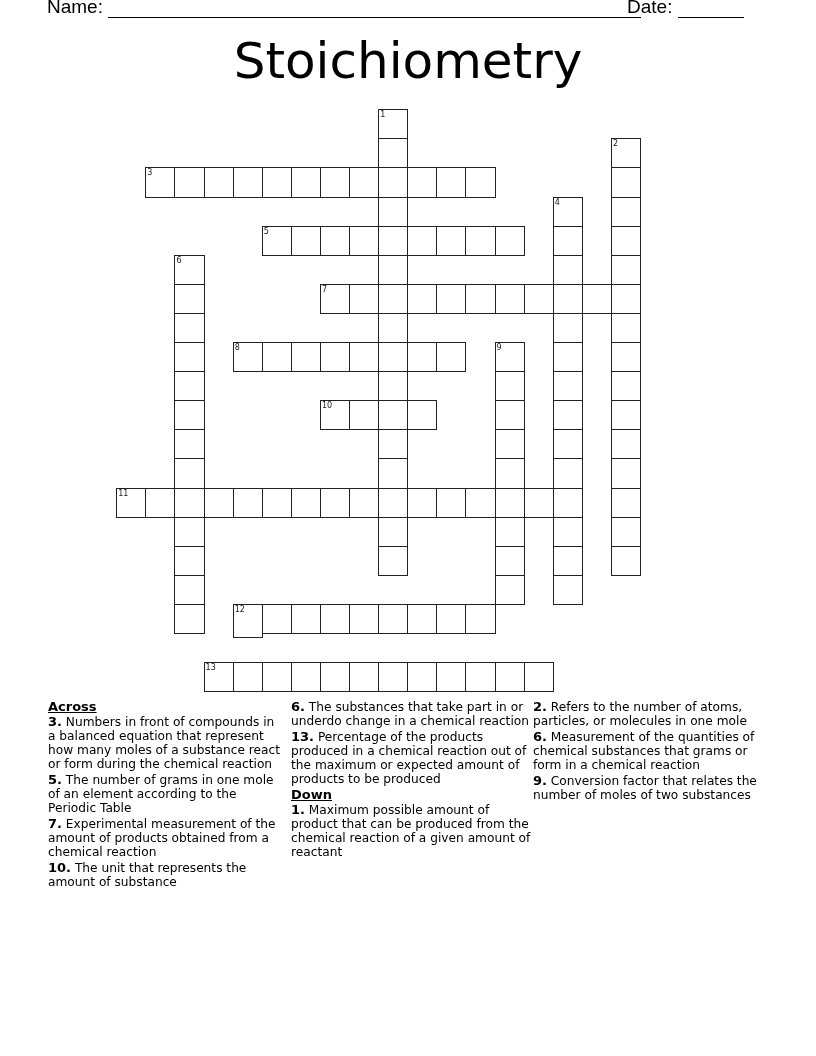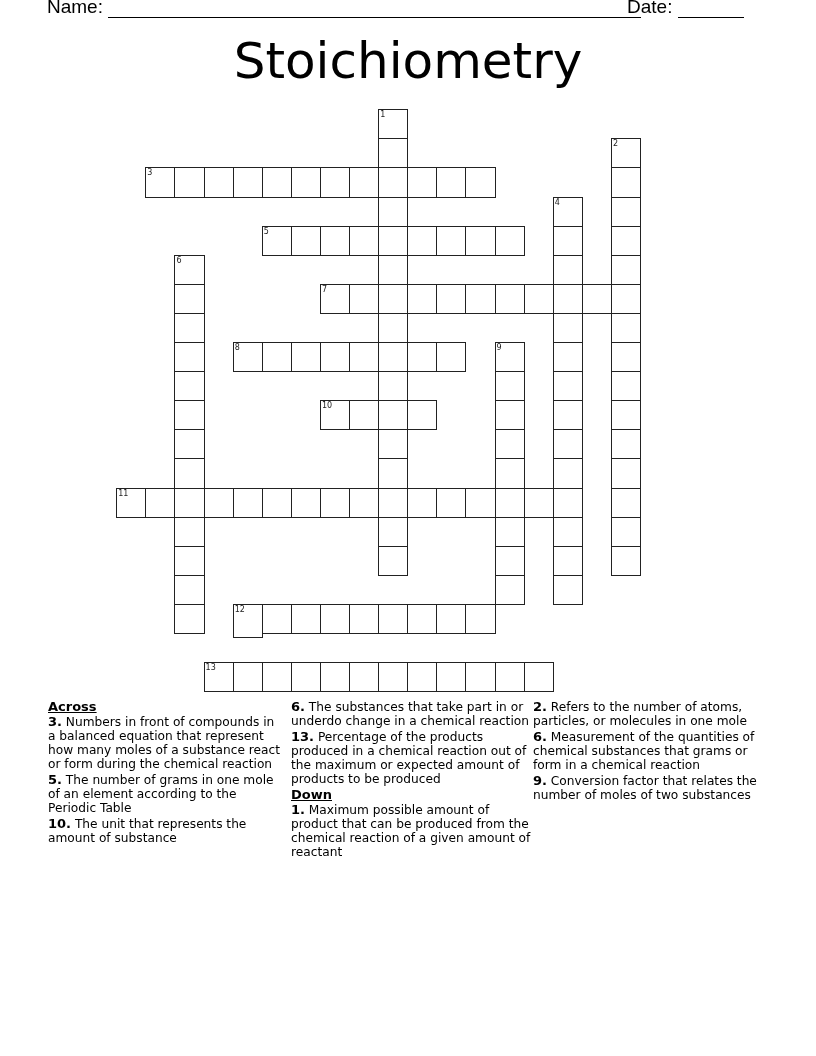--- a/index.html
+++ b/index.html
@@ -197,20 +197,21 @@
     <div class="cell" style="left: 320.1px; top: 552.9px; width: 30.1px; height: 30.1px;"></div>
     <div class="cell" style="left: 349.2px; top: 552.9px; width: 30.1px; height: 30.1px;"></div>
     <div class="cell" style="left: 378.3px; top: 552.9px; width: 30.1px; height: 30.1px;"></div>
     <div class="cell" style="left: 407.4px; top: 552.9px; width: 30.1px; height: 30.1px;"></div>
   </div>
 
 <div class="clues col1">
   <div class="heading">Across</div>
   <div class="clue"><b>3.</b> <span>Numbers in front of compounds in a balanced equation that represent how many moles of a substance react or form during the chemical reaction</span></div>
   <div class="clue"><b>5.</b> <span>The number of grams in one mole of an element according to the Periodic Table</span></div>
+  <div class="clue"><b>7.</b> <span>Experimental measurement of the amount of products obtained from a chemical reaction</span></div>
   <div class="clue"><b>10.</b> <span>The unit that represents the amount of substance</span></div>
 </div>
 
 <div class="clues col2">
   <div class="clue"><b>6.</b> <span>The substances that take part in or underdo change in a chemical reaction</span></div>
   <div class="clue"><b>13.</b> <span>Percentage of the products produced in a chemical reaction out of the maximum or expected amount of products to be produced</span></div>
   <div class="heading">Down</div>
   <div class="clue"><b>1.</b> <span>Maximum possible amount of product that can be produced from the chemical reaction of a given amount of reactant</span></div>
 </div>
 

